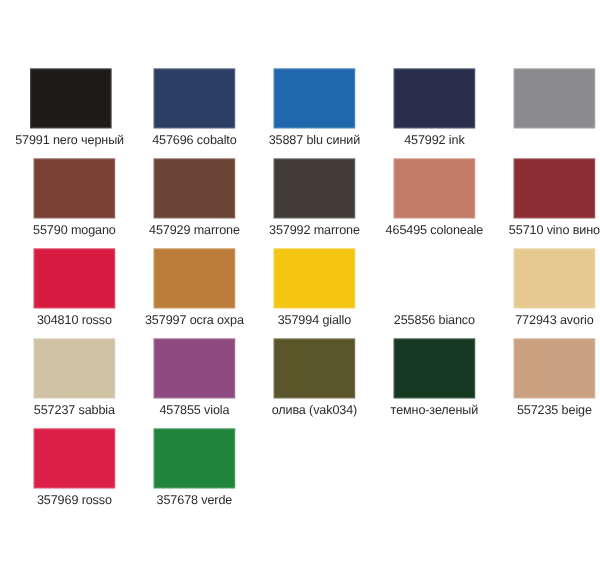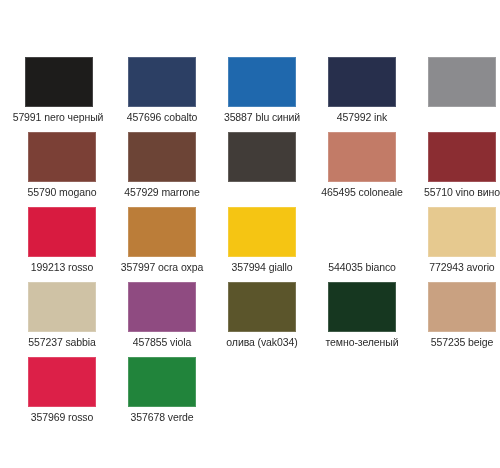--- a/index.html
+++ b/index.html
@@ -104,44 +104,45 @@
       <div class="swatch-cell">
         <div class="swatch-chip has-edge" style="background: rgb(123, 64, 54);"></div>
         <div class="swatch-label">55790 mogano</div>
       </div>
       <div class="swatch-cell">
         <div class="swatch-chip has-edge" style="background: rgb(108, 68, 54);"></div>
         <div class="swatch-label">457929 marrone</div>
       </div>
       <div class="swatch-cell">
         <div class="swatch-chip has-edge" style="background: rgb(65, 60, 56);"></div>
+        <div class="swatch-label">357992 marrone</div>
       </div>
       <div class="swatch-cell">
         <div class="swatch-chip has-edge" style="background: rgb(194, 123, 103);"></div>
         <div class="swatch-label">465495 coloneale</div>
       </div>
       <div class="swatch-cell">
         <div class="swatch-chip has-edge" style="background: rgb(139, 45, 50);"></div>
         <div class="swatch-label">55710 vino вино</div>
       </div>
       <div class="swatch-cell">
         <div class="swatch-chip has-edge" style="background: rgb(216, 27, 64);"></div>
-        <div class="swatch-label">199213 rosso</div>
+        <div class="swatch-label">304810 rosso</div>
       </div>
       <div class="swatch-cell">
         <div class="swatch-chip has-edge" style="background: rgb(187, 125, 57);"></div>
         <div class="swatch-label">357997 ocra охра</div>
       </div>
       <div class="swatch-cell">
         <div class="swatch-chip has-edge" style="background: rgb(245, 197, 19);"></div>
         <div class="swatch-label">357994 giallo</div>
       </div>
       <div class="swatch-cell">
         <div class="swatch-chip has-edge" style="background: rgb(255, 255, 255);"></div>
-        <div class="swatch-label">544035 bianco</div>
+        <div class="swatch-label">255856 bianco</div>
       </div>
       <div class="swatch-cell">
         <div class="swatch-chip has-edge" style="background: rgb(230, 201, 143);"></div>
         <div class="swatch-label">772943 avorio</div>
       </div>
       <div class="swatch-cell">
         <div class="swatch-chip has-edge" style="background: rgb(207, 194, 165);"></div>
         <div class="swatch-label">557237 sabbia</div>
       </div>
       <div class="swatch-cell">

